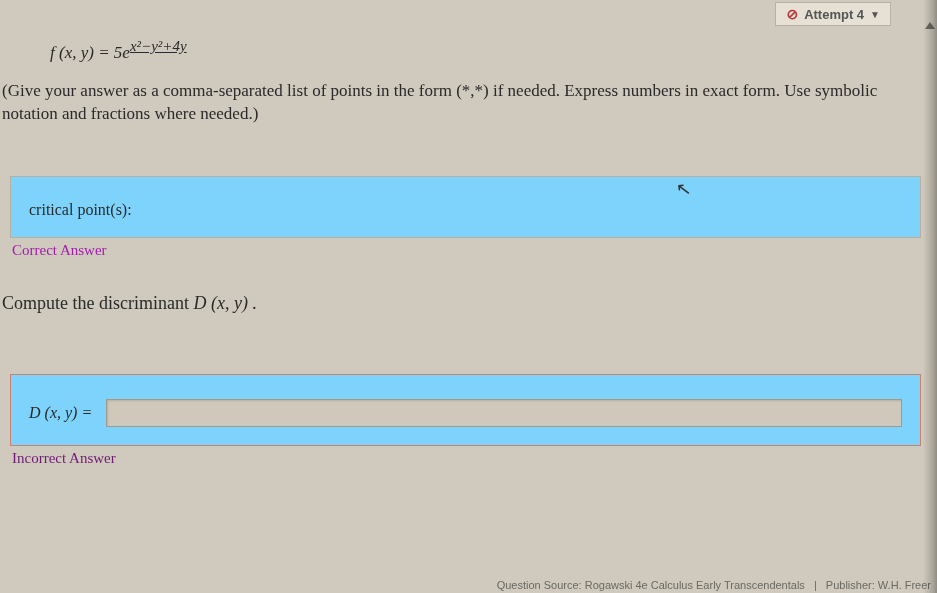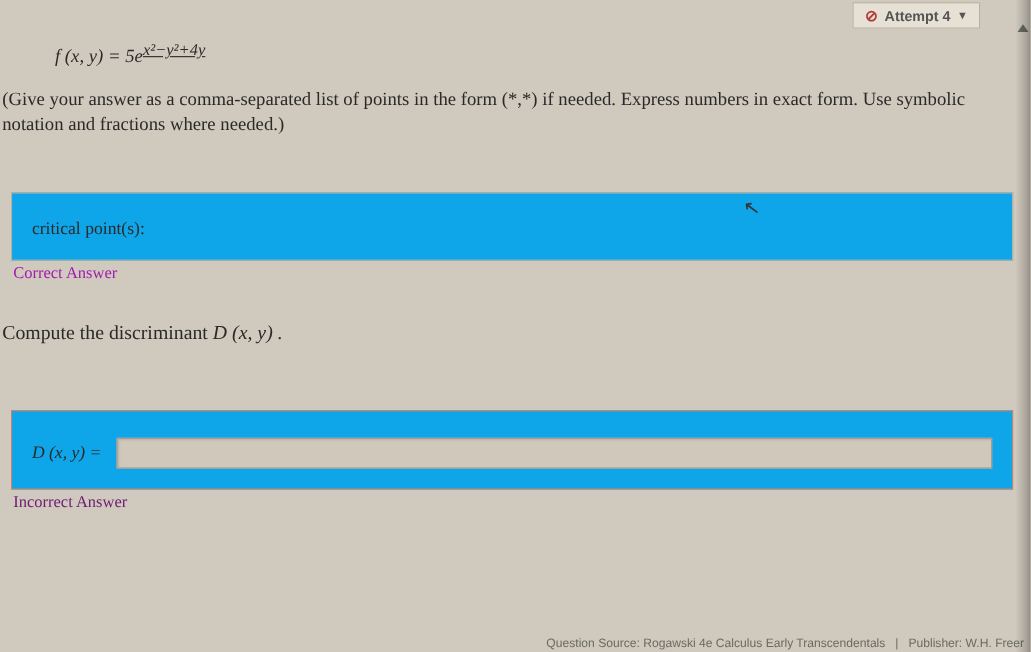--- a/index.html
+++ b/index.html
@@ -51,21 +51,21 @@
     .formula-row .fn { font-style: italic; }
     .formula-row sup { font-size: 15px; font-style: italic; text-decoration: underline; }
     .instructions {
       padding: 0 6px 10px 2px;
       font-size: 17px;
       line-height: 1.4;
     }
     .answer-box {
       margin: 40px 10px 0 10px;
       border: 1px solid #b8b0a2;
-      background: #0ea5e9;
+      background: #7dd3fc;
       padding: 24px 18px 18px 18px;
       display: flex;
       align-items: center;
       gap: 14px;
     }
     .answer-box.incorrect {
       border: 1.5px solid #c9836c;
       margin-top: 50px;
     }
     .answer-label {

